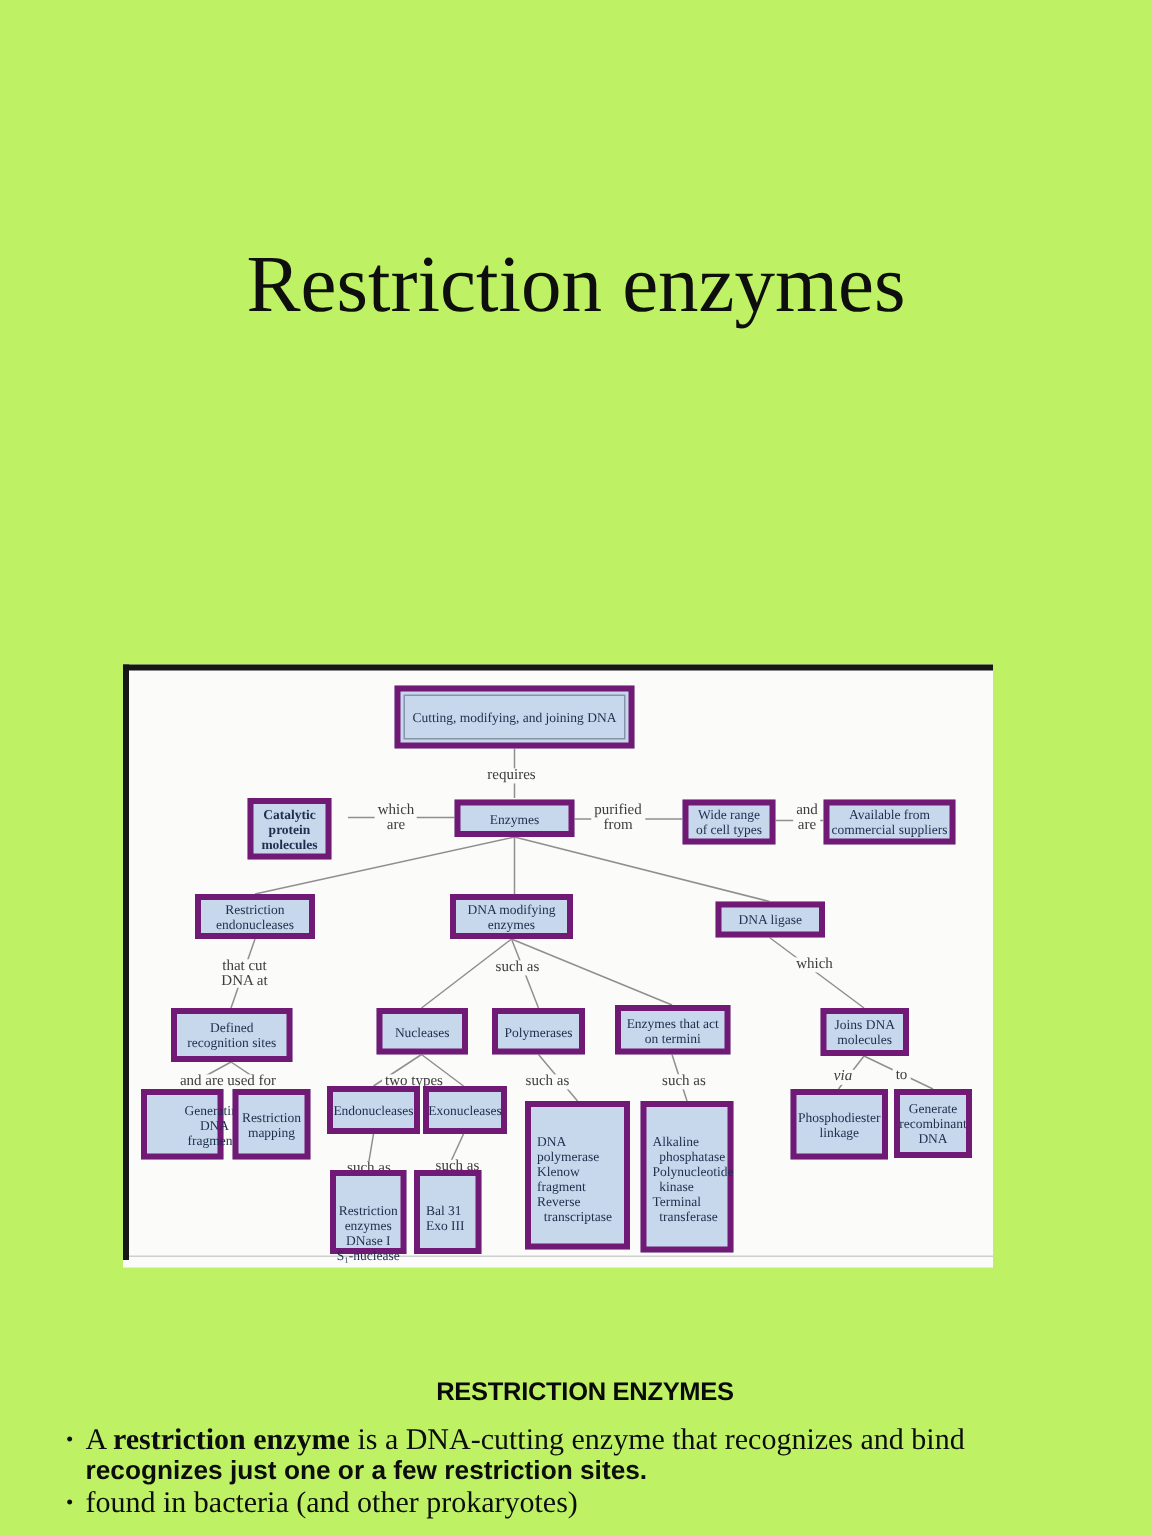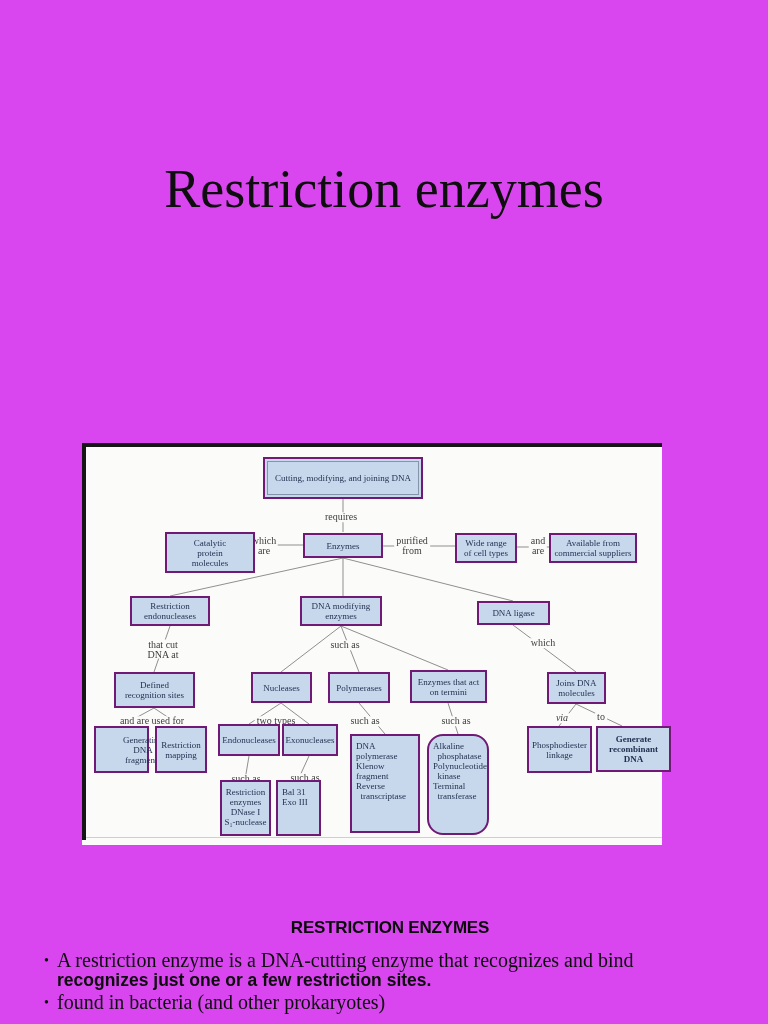--- a/index.html
+++ b/index.html
@@ -1,46 +1,46 @@
 <!DOCTYPE html>
 <html><head>
 <meta charset="utf-8">
 <style>
   html,body{margin:0;padding:0;background:#ffffff;}
-  #page{position:relative;width:768px;height:1024px;background:#d946ef;overflow:hidden;
+  #page{position:relative;width:768px;height:1024px;background:#bef264;overflow:hidden;
         font-family:"Liberation Serif",serif;}
   .slide-title{position:absolute;top:158px;left:0;width:768px;text-align:center;
         font-family:"Liberation Serif",serif;font-size:54px;font-weight:400;color:#0e0e0e;}
   
   #diagram{position:absolute;left:82px;top:443px;width:580px;height:402px;background:#fbfbfa;}
   .frame-top{position:absolute;left:0;top:0;width:580px;height:4px;background:#161616;}
   .frame-left{position:absolute;left:0;top:0;width:4px;height:397px;background:#161616;}
   .frame-bottom{position:absolute;left:4px;top:394px;width:576px;height:1px;background:#cfcfcf;}
   #diagram svg{position:absolute;left:0;top:0;}
-  .node{position:absolute;box-sizing:border-box;background:#c7d7ec;border:2px solid #701a75;
+  .node{position:absolute;box-sizing:border-box;background:#c7d7ec;border:4px solid #701a75;
         color:#1e2f4d;font-family:"Liberation Serif",serif;font-size:9px;line-height:10px;
         display:flex;align-items:center;justify-content:center;text-align:center;white-space:pre-line;}
-  .node.vtop{align-items:flex-start;padding-top:5px;}
+  .node.vtop{align-items:flex-start;padding-top:18px;}
   .node.hleft{justify-content:flex-start;text-align:left;padding-left:4px;padding-right:2px;}
   .node.double::after{content:"";position:absolute;inset:2px;border:1px solid #8594a9;pointer-events:none;}
   .dlabel{position:absolute;transform:translate(-50%,-50%);background:#fbfbfa;color:#3d3d3d;
         font-family:"Liberation Serif",serif;font-size:10px;line-height:9.5px;text-align:center;
         white-space:pre-line;padding:0 2px;}
   .dlabel.it{font-style:italic;}
   
   #body-text{position:absolute;left:44px;top:918px;width:692px;}
   .body-heading{text-align:center;font-family:"Liberation Sans",sans-serif;font-weight:700;
         font-size:17px;color:#0a0a0a;letter-spacing:-0.2px;}
   #bullets{position:absolute;left:0;top:33px;width:692px;}
   .bullet{position:relative;padding-left:13px;margin-bottom:3px;}
   .bullet-marker{position:absolute;left:0;top:0;font-family:"Liberation Serif",serif;
         font-size:14px;line-height:19.5px;color:#0d0d0d;}
   .tline{height:19.5px;line-height:19.5px;white-space:nowrap;color:#0d0d0d;}
   .seg-serif{font-family:"Liberation Serif",serif;font-size:20px;font-weight:400;}
-  .seg-serif-b{font-family:"Liberation Serif",serif;font-size:20px;font-weight:400;}
+  .seg-serif-b{font-family:"Liberation Serif",serif;font-size:20px;font-weight:700;}
   .seg-sans-b{font-family:"Liberation Sans",sans-serif;font-size:17.5px;font-weight:700;}
 </style>
 </head>
 <body>
 
 <div id="page">
 
   <div class="slide-title">Restriction enzymes</div>
 
   <div id="diagram">
@@ -86,21 +86,21 @@
       <div class="dlabel" style="left: 461px; top: 200px;">which</div>
       <div class="dlabel" style="left: 70px; top: 278px;">and are used for</div>
       <div class="dlabel" style="left: 194px; top: 278px;">two types</div>
       <div class="dlabel" style="left: 283px; top: 278px;">such as</div>
       <div class="dlabel" style="left: 374px; top: 278px;">such as</div>
       <div class="dlabel it" style="left: 480px; top: 275px;">via</div>
       <div class="dlabel" style="left: 519px; top: 274px;">to</div>
       <div class="dlabel" style="left: 164px; top: 336px;">such as</div>
       <div class="dlabel" style="left: 223px; top: 335px;">such as</div>
       <div class="node double" style="left: 181px; top: 14px; width: 160px; height: 42px;">Cutting, modifying, and joining DNA</div>
-      <div class="node" style="left: 83px; top: 89px; width: 90px; height: 41px;">Catalytic
+      <div class="node" style="left: 83px; top: 89px; width: 56px; height: 41px; font-weight: bold;">Catalytic
 protein
 molecules</div>
       <div class="node" style="left: 221px; top: 90px; width: 80px; height: 25px;">Enzymes</div>
       <div class="node" style="left: 373px; top: 90px; width: 62px; height: 30px;">Wide range
 of cell types</div>
       <div class="node" style="left: 467px; top: 90px; width: 88px; height: 30px;">Available from
 commercial suppliers</div>
       <div class="node" style="left: 48px; top: 153px; width: 80px; height: 30px;">Restriction
 endonucleases</div>
       <div class="node" style="left: 218px; top: 153px; width: 82px; height: 30px;">DNA modifying
@@ -118,29 +118,29 @@
 DNA
 fragments</div>
       <div class="node" style="left: 73px; top: 283px; width: 52px; height: 47px;">Restriction
 mapping</div>
       <div class="node" style="left: 136px; top: 281px; width: 62px; height: 32px;">Endonucleases</div>
       <div class="node" style="left: 200px; top: 281px; width: 56px; height: 32px;">Exonucleases</div>
       <div class="node vtop hleft" style="left: 268px; top: 291px; width: 70px; height: 99px;">DNA polymerase
 Klenow fragment
 Reverse
 &nbsp;&nbsp;transcriptase</div>
-      <div class="node vtop hleft" style="left: 345px; top: 291px; width: 62px; height: 101px; border-radius: 16px;">Alkaline
+      <div class="node vtop hleft" style="left: 345px; top: 291px; width: 62px; height: 101px;">Alkaline
 &nbsp;&nbsp;phosphatase
 Polynucleotide
 &nbsp;&nbsp;kinase
 Terminal
 &nbsp;&nbsp;transferase</div>
       <div class="node" style="left: 445px; top: 283px; width: 65px; height: 47px;">Phosphodiester
 linkage</div>
-      <div class="node" style="left: 514px; top: 283px; width: 75px; height: 46px; font-weight: bold;">Generate
+      <div class="node" style="left: 514px; top: 283px; width: 52px; height: 46px;">Generate
 recombinant
 DNA</div>
       <div class="node vtop" style="left: 138px; top: 337px; width: 51px; height: 56px;">Restriction
 enzymes
 DNase I
 S₁-nuclease</div>
       <div class="node vtop hleft" style="left: 194px; top: 337px; width: 45px; height: 56px;">Bal 31
 Exo III</div>
     </div>
 

